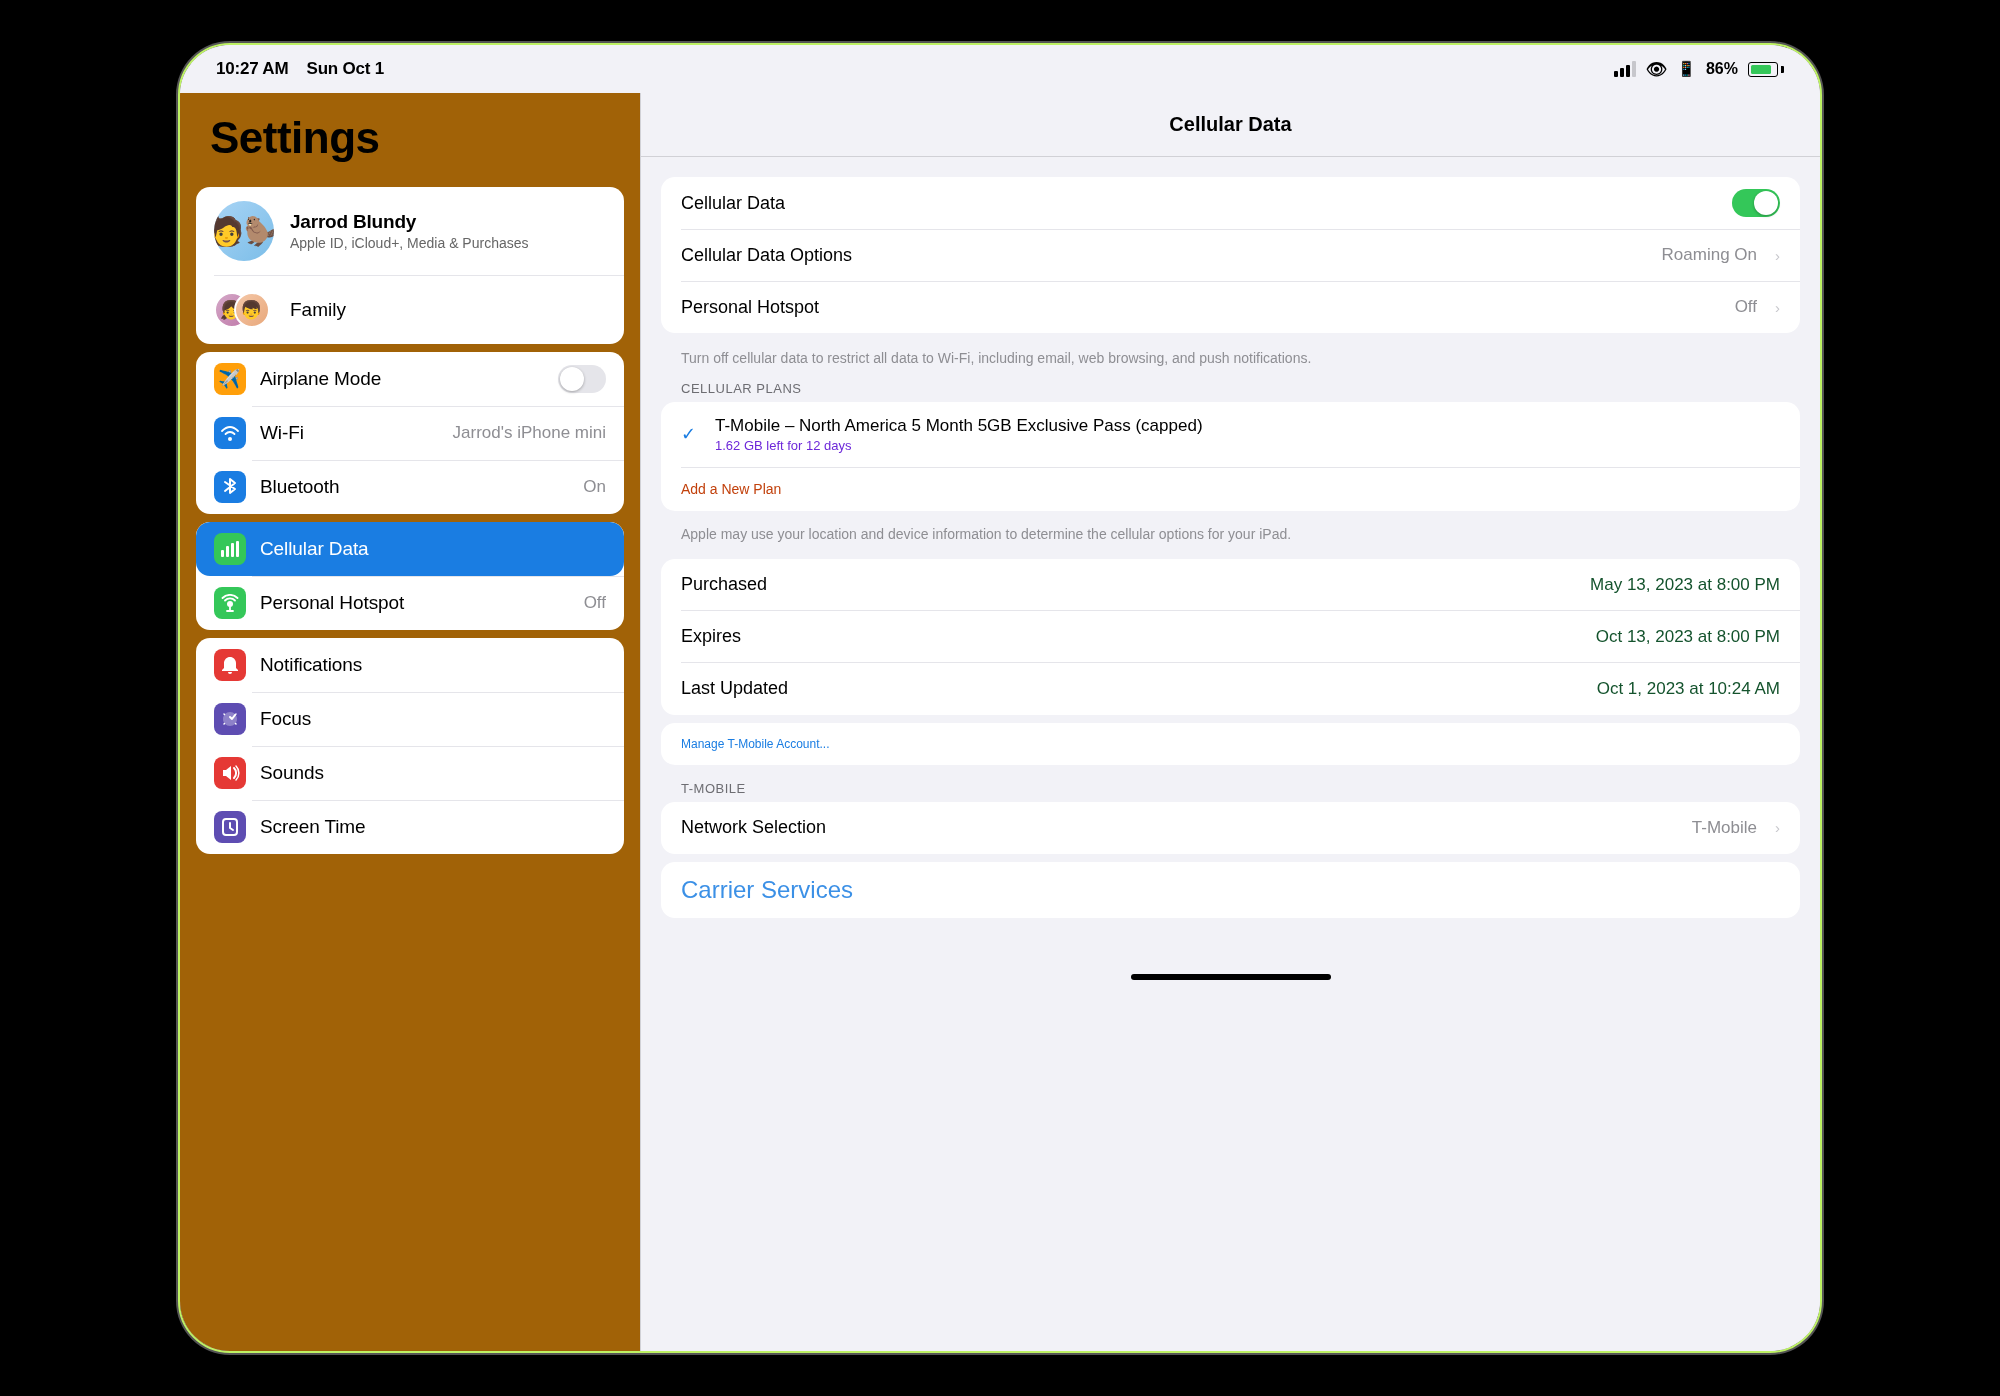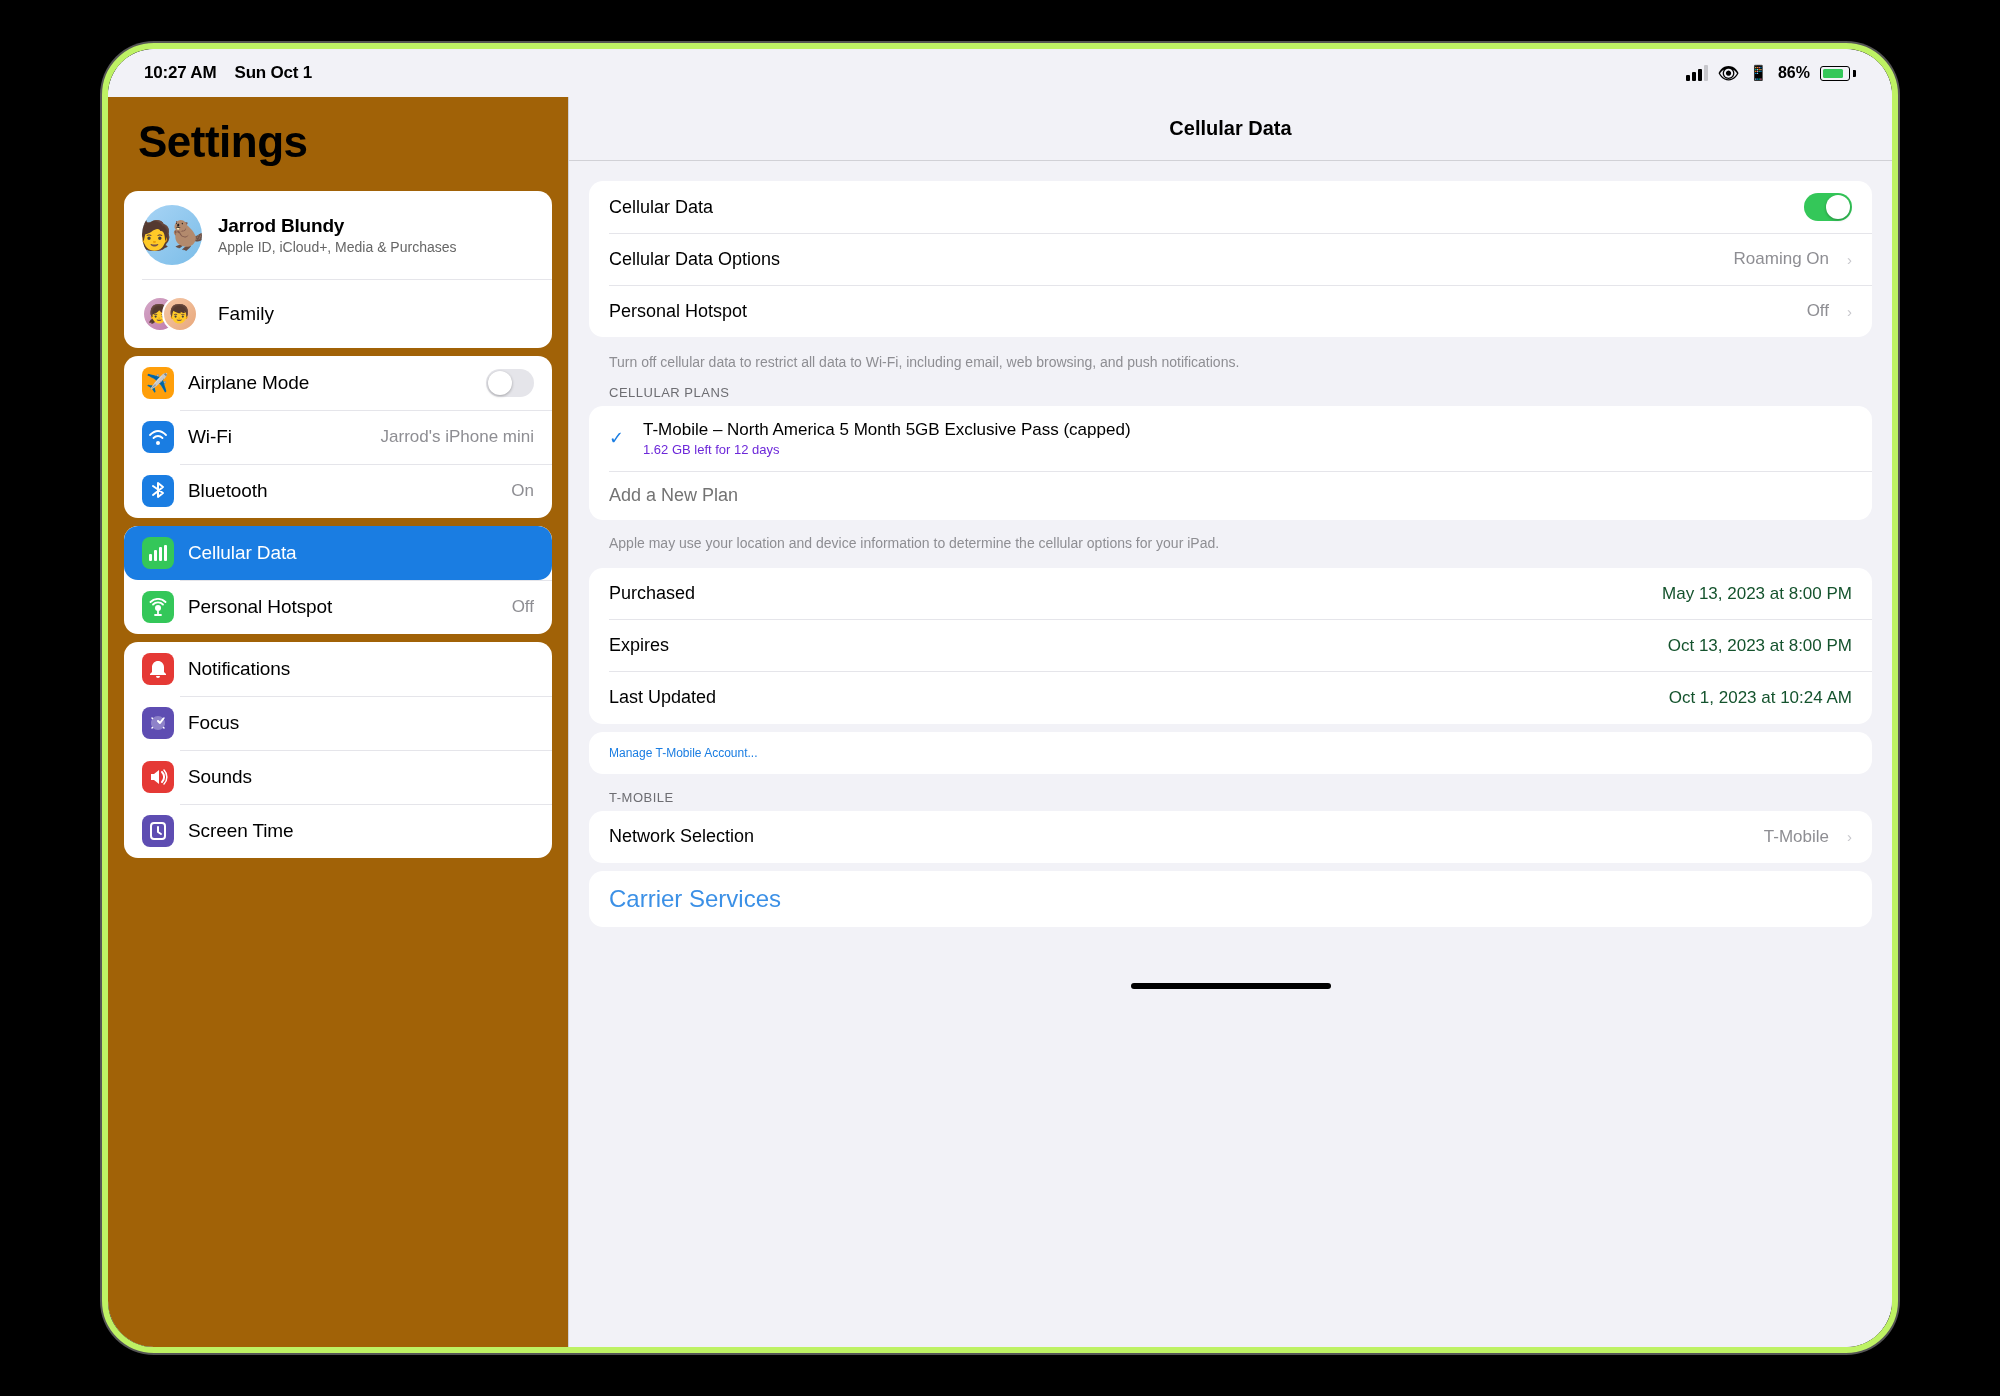--- a/index.html
+++ b/index.html
@@ -7,25 +7,25 @@
     body {
       background: #000;
       display: flex;
       align-items: center;
       justify-content: center;
       min-height: 100vh;
       font-family: -apple-system, BlinkMacSystemFont, 'SF Pro Text', 'Helvetica Neue', sans-serif;
     }
 
     .ipad-frame {
-      width: 1796px;
+      width: 1644px;
       height: 1310px;
       background: #1a1a1a;
       border-radius: 52px;
-      border: 6px solid #bef264;
+      border: 2px solid #bef264;
       overflow: hidden;
       position: relative;
       box-shadow: 0 0 0 2px #555, 0 30px 80px rgba(0,0,0,0.8);
     }
 
     .ipad-screen {
       width: 100%;
       height: 100%;
       background: #f2f2f7;
       border-radius: 46px;
@@ -446,22 +446,22 @@
 
     .plan-sub {
       font-size: 13px;
       color: #6d28d9;
       margin-top: 2px;
     }
 
     
     .add-plan-row {
       padding: 14px 20px;
-      font-size: 18px;
-      color: #737373;
+      font-size: 14px;
+      color: #c2410c;
       cursor: pointer;
     }
 
     
     .info-note {
       font-size: 14px;
       color: #8e8e93;
       padding: 6px 20px 14px 20px;
       line-height: 1.4;
     }

